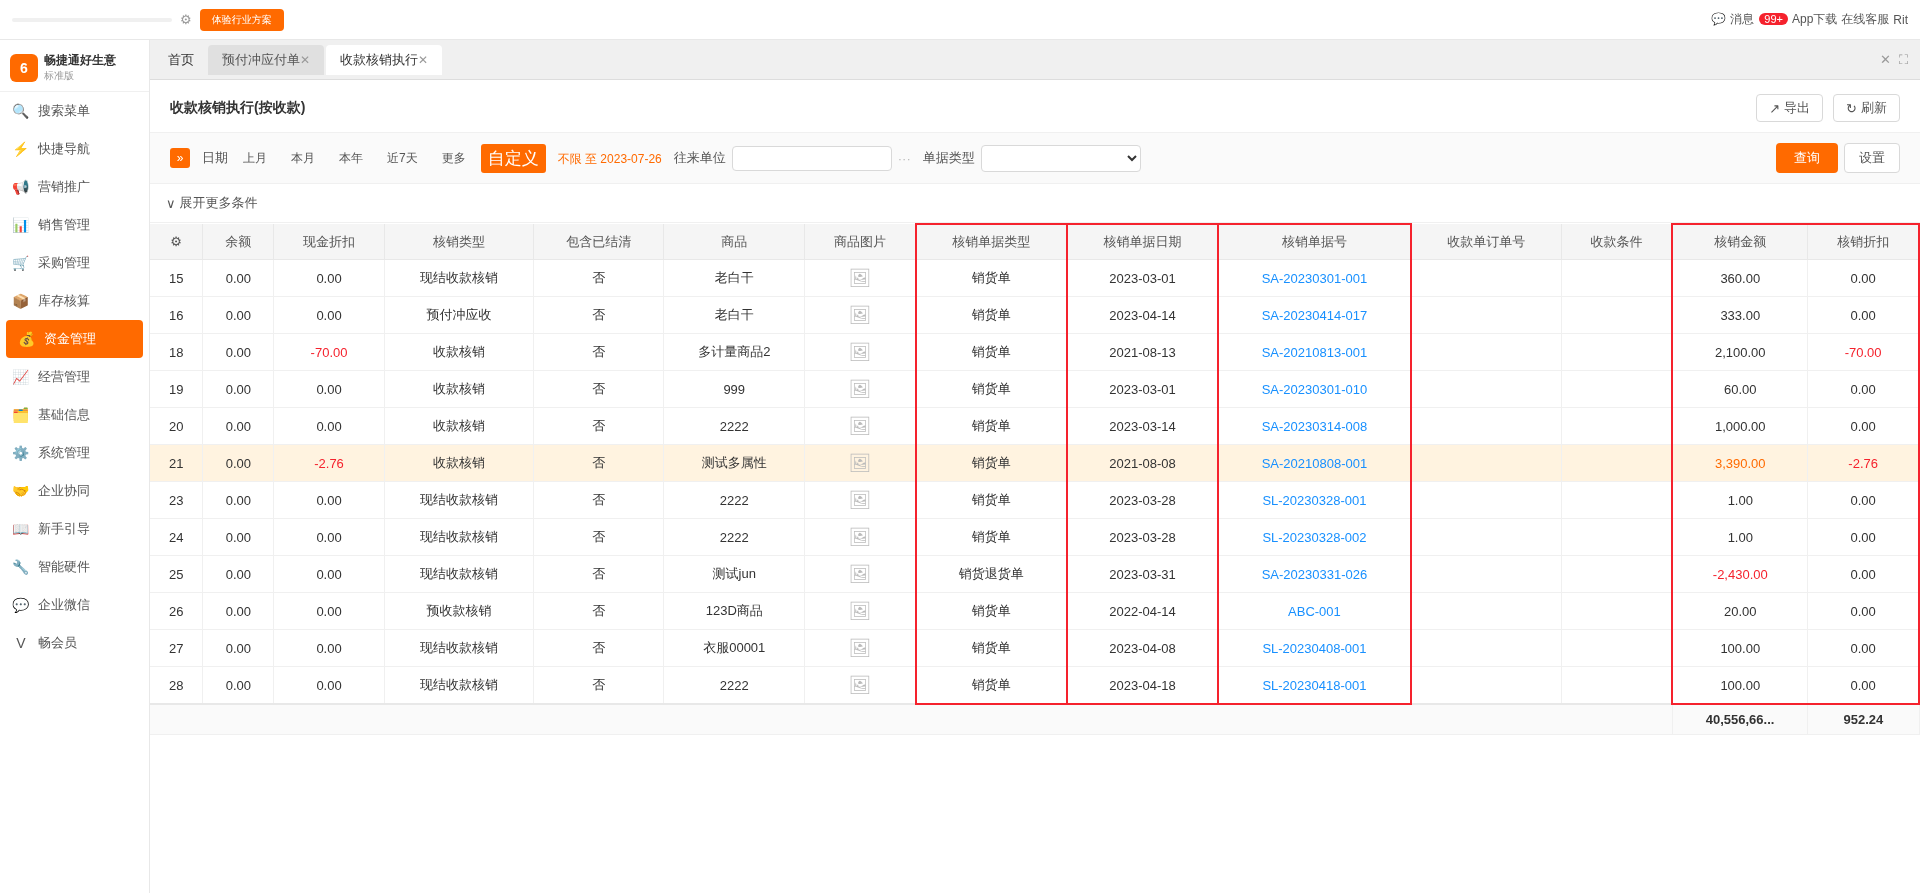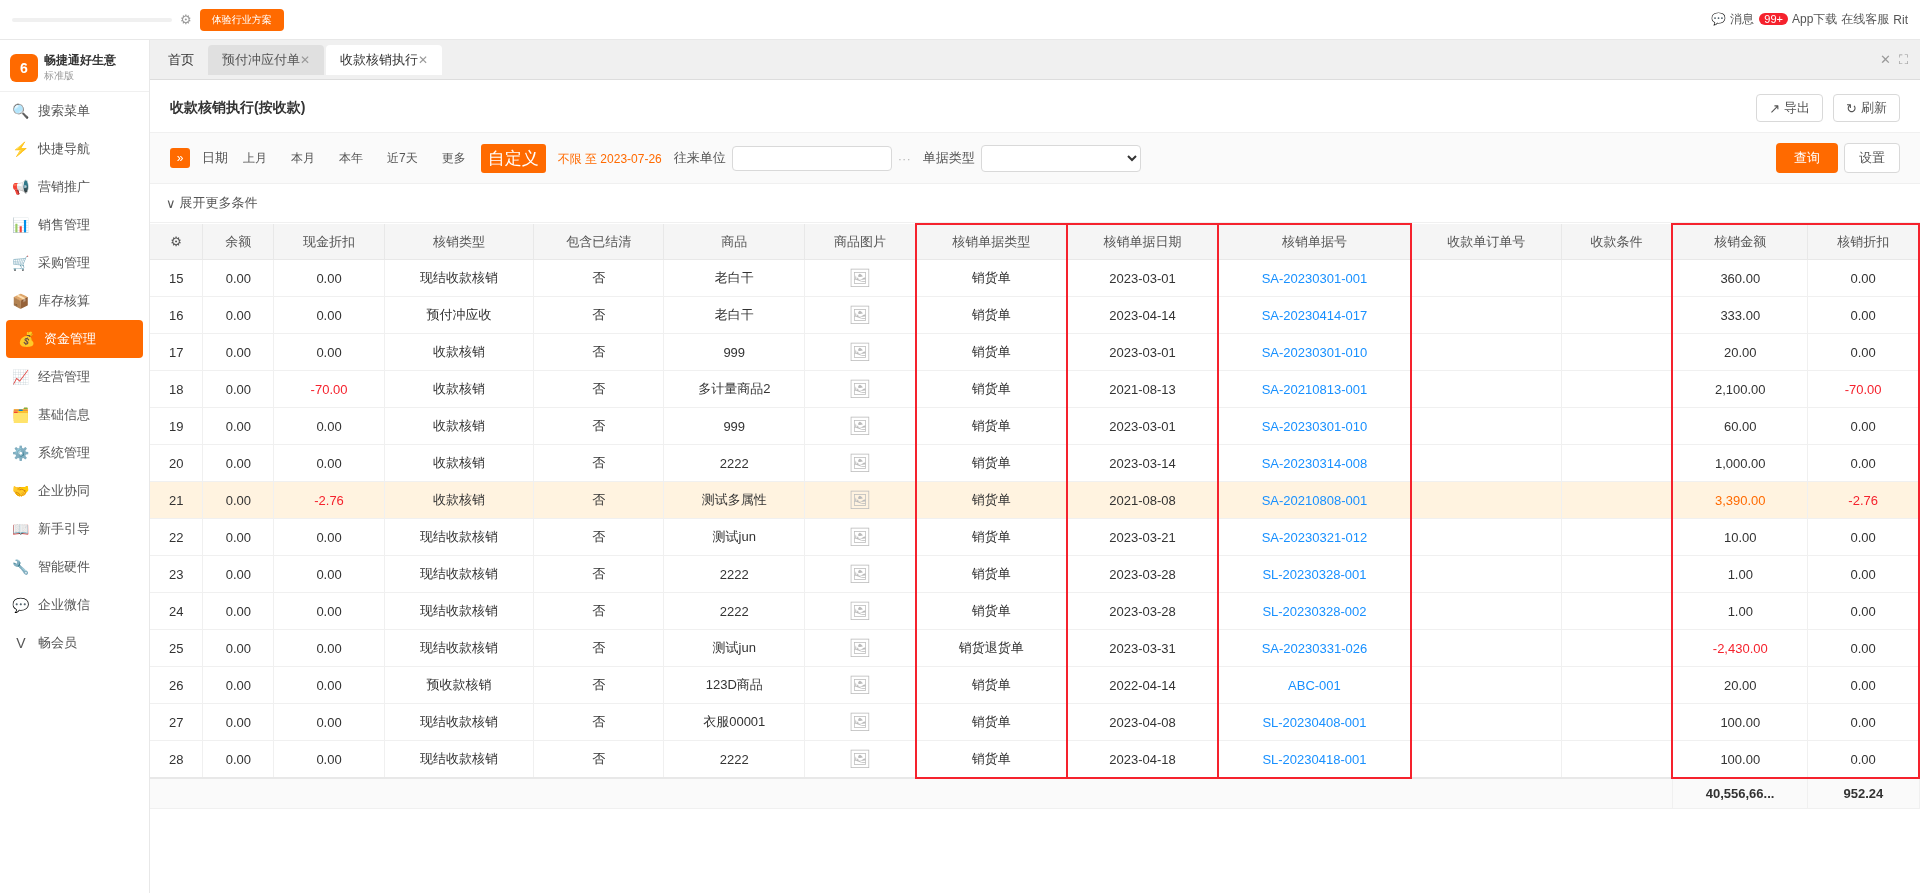--- a/index.html
+++ b/index.html
@@ -299,64 +299,48 @@
       <td><span style="color:#bbb;font-size:18px;">🖼</span></td>
       <td style="border-left:2px solid #f5222d;border-right:2px solid #f5222d;">销货单</td>
       <td style="border-right:2px solid #f5222d;">2023-04-14</td>
       <td style="border-right:2px solid #f5222d;"><a class="cell-link">SA-20230414-017</a></td>
       <td></td>
       <td></td>
       <td class="" style="border-left:2px solid #f5222d;">333.00</td>
       <td class="" style="border-right:2px solid #f5222d;">0.00</td>
     </tr>
               <tr>
-      <td>17</td>
+      <td>18</td>
+      <td>0.00</td>
+      <td class="cell-red">-70.00</td>
+      <td>收款核销</td>
+      <td>否</td>
+      <td>多计量商品2</td>
+      <td><span style="color:#bbb;font-size:18px;">🖼</span></td>
+      <td style="border-left:2px solid #f5222d;border-right:2px solid #f5222d;">销货单</td>
+      <td style="border-right:2px solid #f5222d;">2021-08-13</td>
+      <td style="border-right:2px solid #f5222d;"><a class="cell-link">SA-20210813-001</a></td>
+      <td></td>
+      <td></td>
+      <td class="" style="border-left:2px solid #f5222d;">2,100.00</td>
+      <td class="cell-red" style="border-right:2px solid #f5222d;">-70.00</td>
+    </tr>
+              <tr>
+      <td>19</td>
       <td>0.00</td>
       <td class="">0.00</td>
       <td>收款核销</td>
       <td>否</td>
       <td>999</td>
       <td><span style="color:#bbb;font-size:18px;">🖼</span></td>
       <td style="border-left:2px solid #f5222d;border-right:2px solid #f5222d;">销货单</td>
       <td style="border-right:2px solid #f5222d;">2023-03-01</td>
       <td style="border-right:2px solid #f5222d;"><a class="cell-link">SA-20230301-010</a></td>
       <td></td>
       <td></td>
-      <td class="" style="border-left:2px solid #f5222d;">20.00</td>
-      <td class="" style="border-right:2px solid #f5222d;">0.00</td>
-    </tr>
-              <tr>
-      <td>18</td>
-      <td>0.00</td>
-      <td class="cell-red">-70.00</td>
-      <td>收款核销</td>
-      <td>否</td>
-      <td>多计量商品2</td>
-      <td><span style="color:#bbb;font-size:18px;">🖼</span></td>
-      <td style="border-left:2px solid #f5222d;border-right:2px solid #f5222d;">销货单</td>
-      <td style="border-right:2px solid #f5222d;">2021-08-13</td>
-      <td style="border-right:2px solid #f5222d;"><a class="cell-link">SA-20210813-001</a></td>
-      <td></td>
-      <td></td>
-      <td class="" style="border-left:2px solid #f5222d;">2,100.00</td>
-      <td class="cell-red" style="border-right:2px solid #f5222d;">-70.00</td>
-    </tr>
-              <tr>
-      <td>19</td>
-      <td>0.00</td>
-      <td class="">0.00</td>
-      <td>收款核销</td>
-      <td>否</td>
-      <td>999</td>
-      <td><span style="color:#bbb;font-size:18px;">🖼</span></td>
-      <td style="border-left:2px solid #f5222d;border-right:2px solid #f5222d;">销货单</td>
-      <td style="border-right:2px solid #f5222d;">2023-03-01</td>
-      <td style="border-right:2px solid #f5222d;"><a class="cell-link">SA-20230301-010</a></td>
-      <td></td>
-      <td></td>
       <td class="" style="border-left:2px solid #f5222d;">60.00</td>
       <td class="" style="border-right:2px solid #f5222d;">0.00</td>
     </tr>
               <tr>
       <td>20</td>
       <td>0.00</td>
       <td class="">0.00</td>
       <td>收款核销</td>
       <td>否</td>
       <td>2222</td>
@@ -377,36 +361,20 @@
       <td>否</td>
       <td>测试多属性</td>
       <td><span style="color:#bbb;font-size:18px;">🖼</span></td>
       <td style="border-left:2px solid #f5222d;border-right:2px solid #f5222d;">销货单</td>
       <td style="border-right:2px solid #f5222d;">2021-08-08</td>
       <td style="border-right:2px solid #f5222d;"><a class="cell-link">SA-20210808-001</a></td>
       <td></td>
       <td></td>
       <td class="cell-orange" style="border-left:2px solid #f5222d;">3,390.00</td>
       <td class="cell-red" style="border-right:2px solid #f5222d;">-2.76</td>
-    </tr>
-              <tr>
-      <td>22</td>
-      <td>0.00</td>
-      <td class="">0.00</td>
-      <td>现结收款核销</td>
-      <td>否</td>
-      <td>测试jun</td>
-      <td><span style="color:#bbb;font-size:18px;">🖼</span></td>
-      <td style="border-left:2px solid #f5222d;border-right:2px solid #f5222d;">销货单</td>
-      <td style="border-right:2px solid #f5222d;">2023-03-21</td>
-      <td style="border-right:2px solid #f5222d;"><a class="cell-link">SA-20230321-012</a></td>
-      <td></td>
-      <td></td>
-      <td class="" style="border-left:2px solid #f5222d;">10.00</td>
-      <td class="" style="border-right:2px solid #f5222d;">0.00</td>
     </tr>
               <tr>
       <td>23</td>
       <td>0.00</td>
       <td class="">0.00</td>
       <td>现结收款核销</td>
       <td>否</td>
       <td>2222</td>
       <td><span style="color:#bbb;font-size:18px;">🖼</span></td>
       <td style="border-left:2px solid #f5222d;border-right:2px solid #f5222d;">销货单</td>

